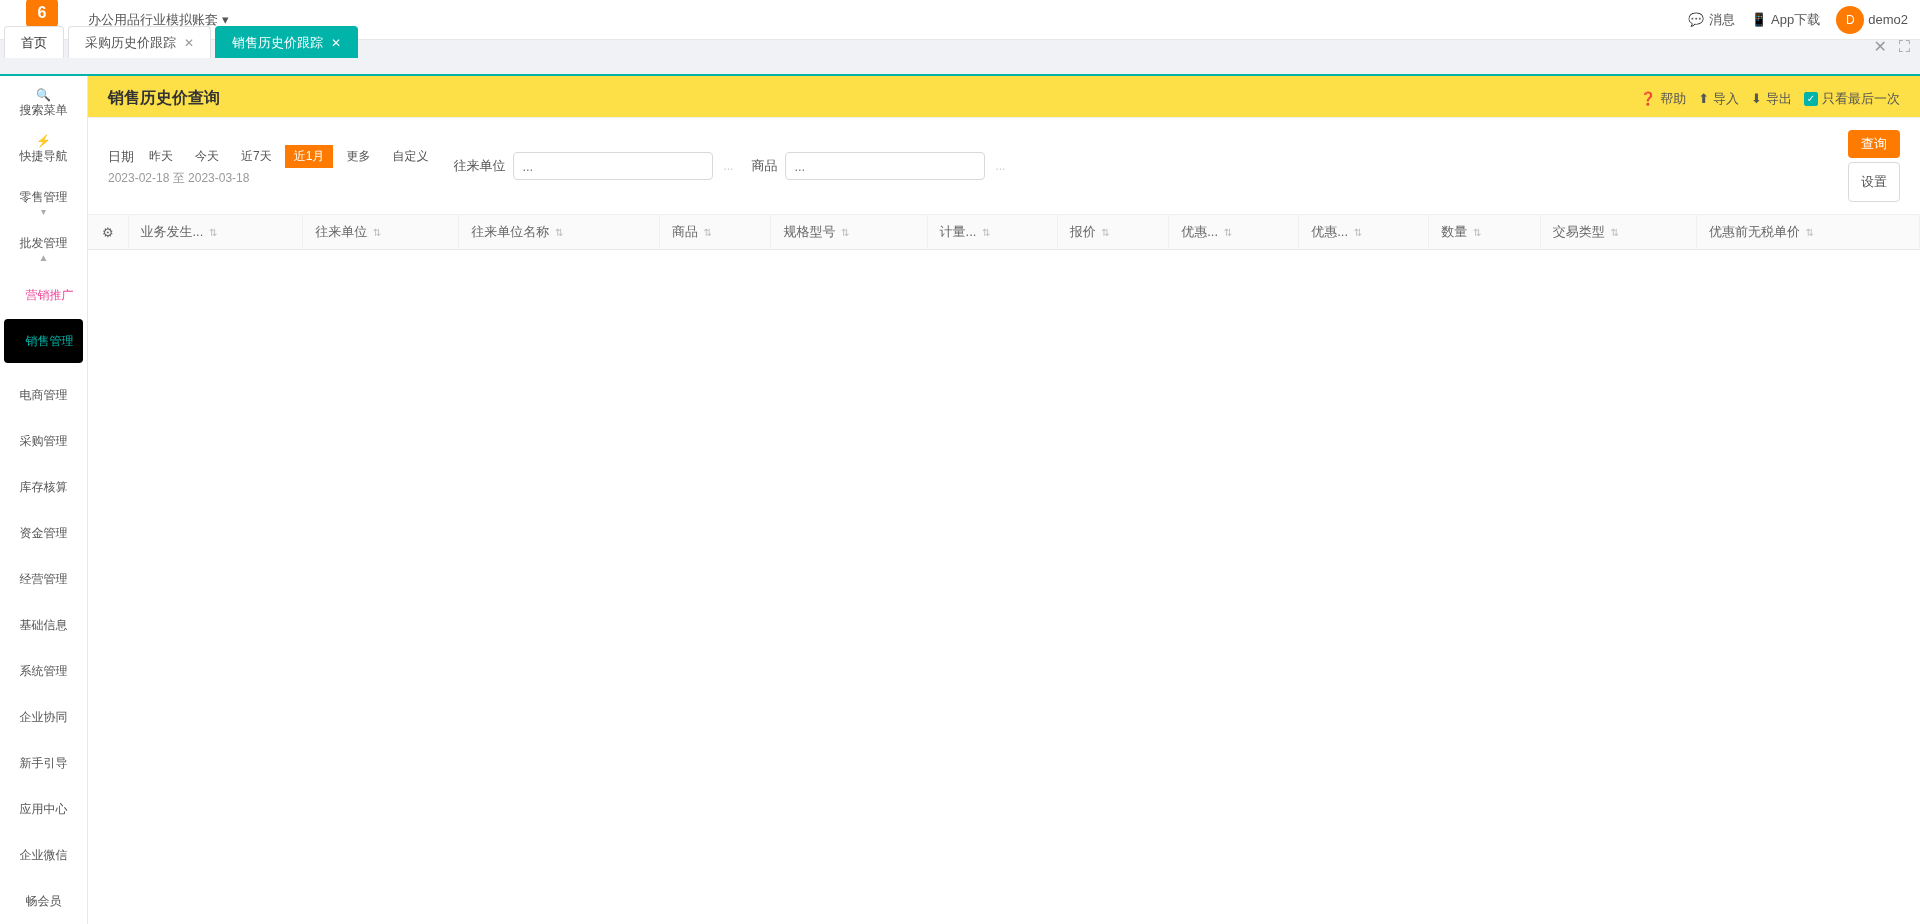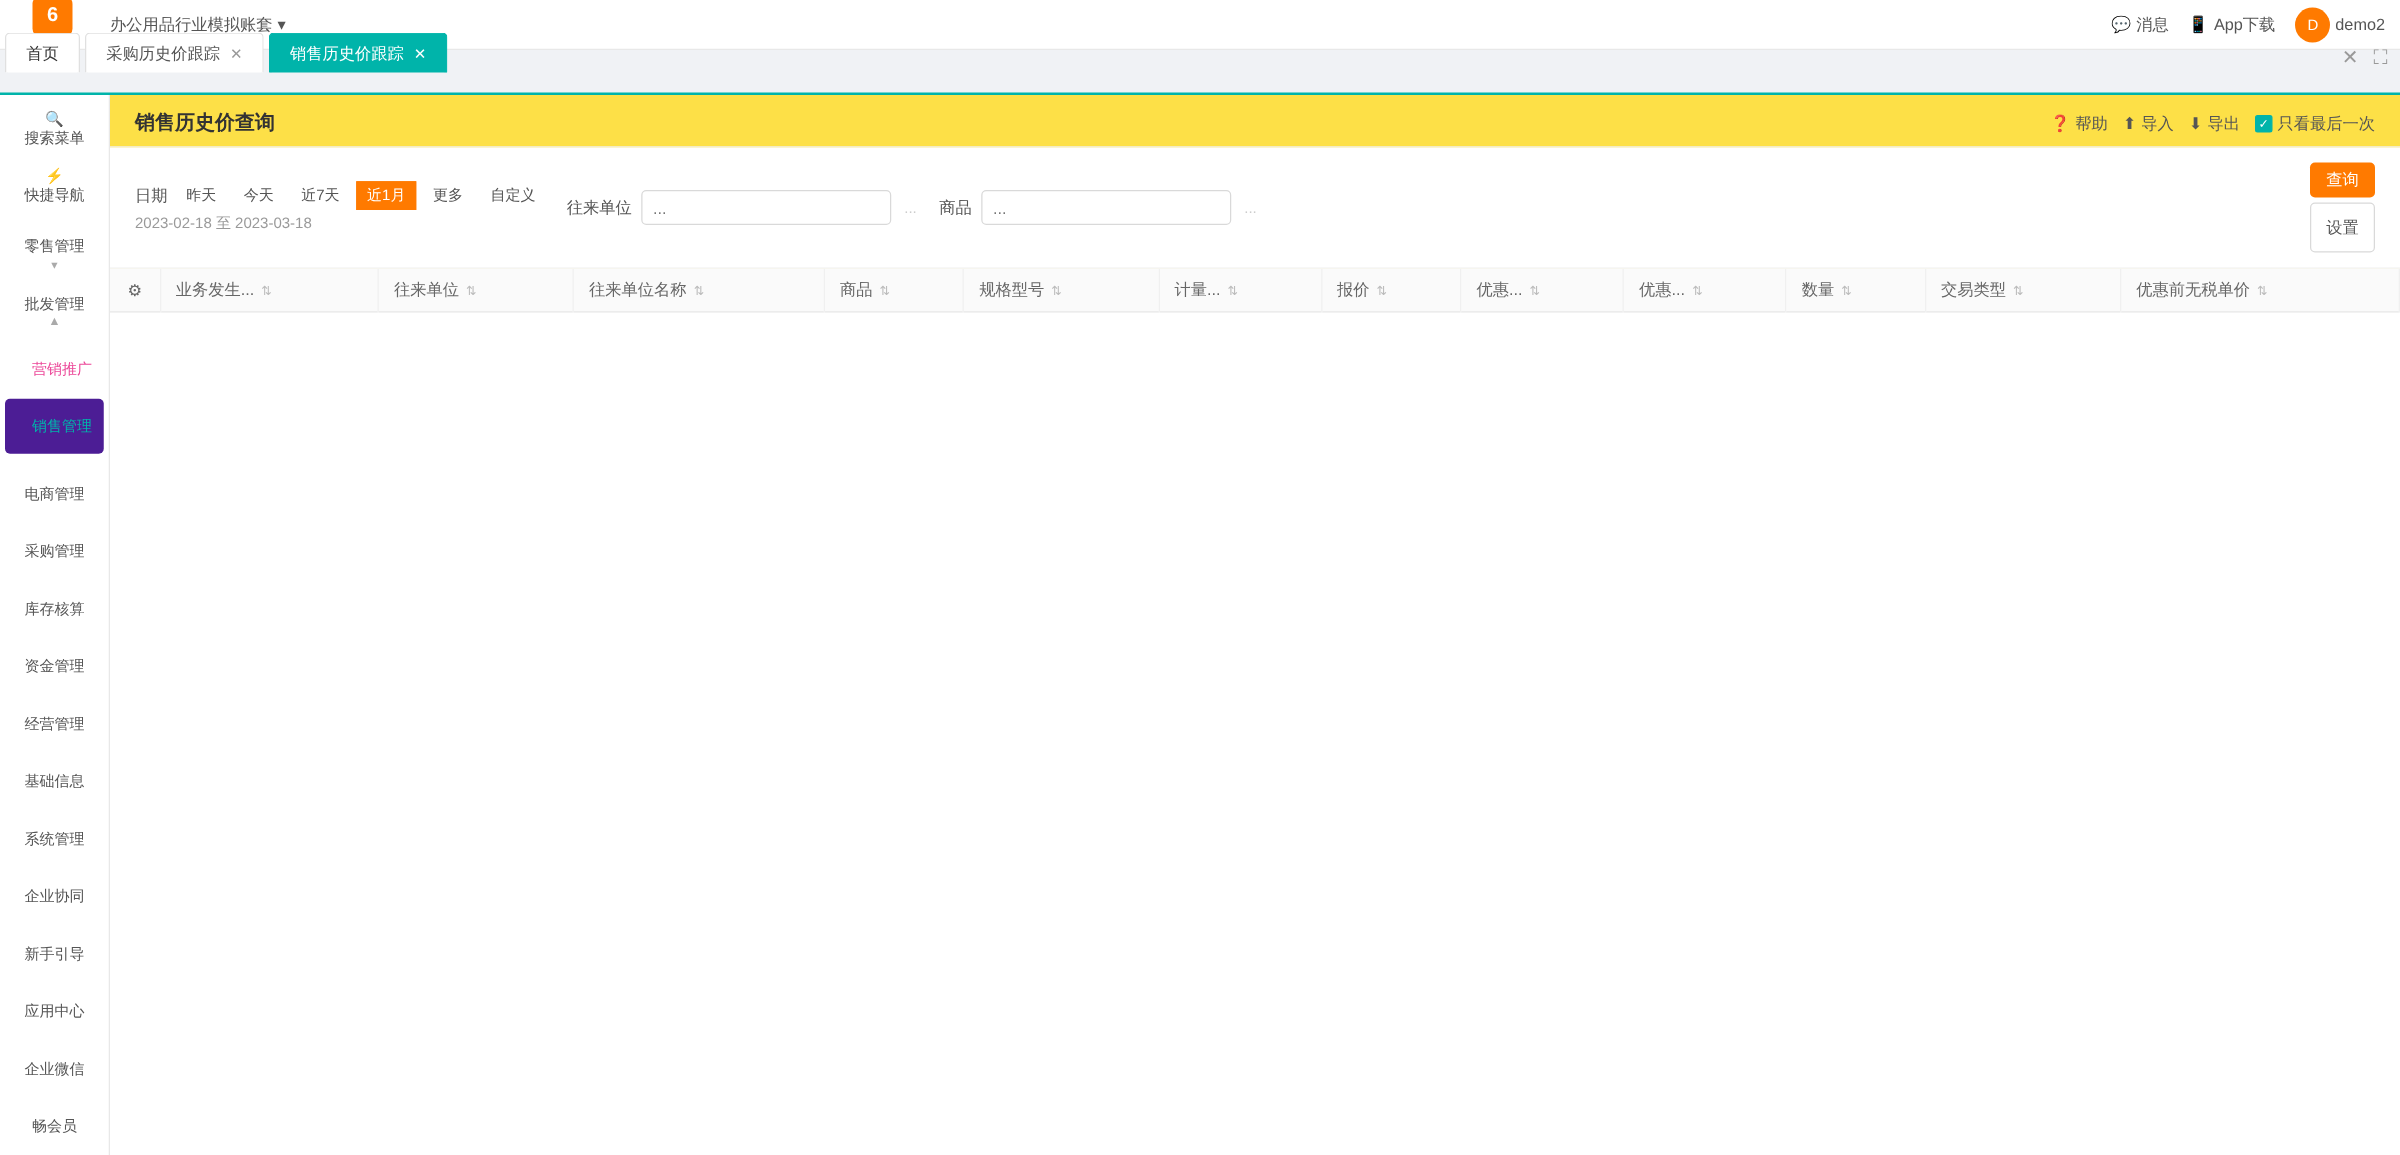--- a/index.html
+++ b/index.html
@@ -86,21 +86,21 @@
       justify-content: center;
       padding: 10px 4px;
       cursor: pointer;
       font-size: 12px;
       color: #555;
       border-radius: 4px;
       margin: 1px 4px;
       min-height: 44px;
       text-align: center;
     }
-    .sidebar-item.active { color: #00b4aa; background: #4c1d95; }
+    .sidebar-item.active { color: #00b4aa; background: #000000; }
     .sidebar-sub-indicator { font-size: 10px; color: #aaa; }
     .sidebar-divider { height: 1px; background: #f0f0f0; margin: 4px 8px; }
 
     
     .content-area {
       flex: 1;
       display: flex;
       flex-direction: column;
       overflow: hidden;
       background: #f5f5f5;

